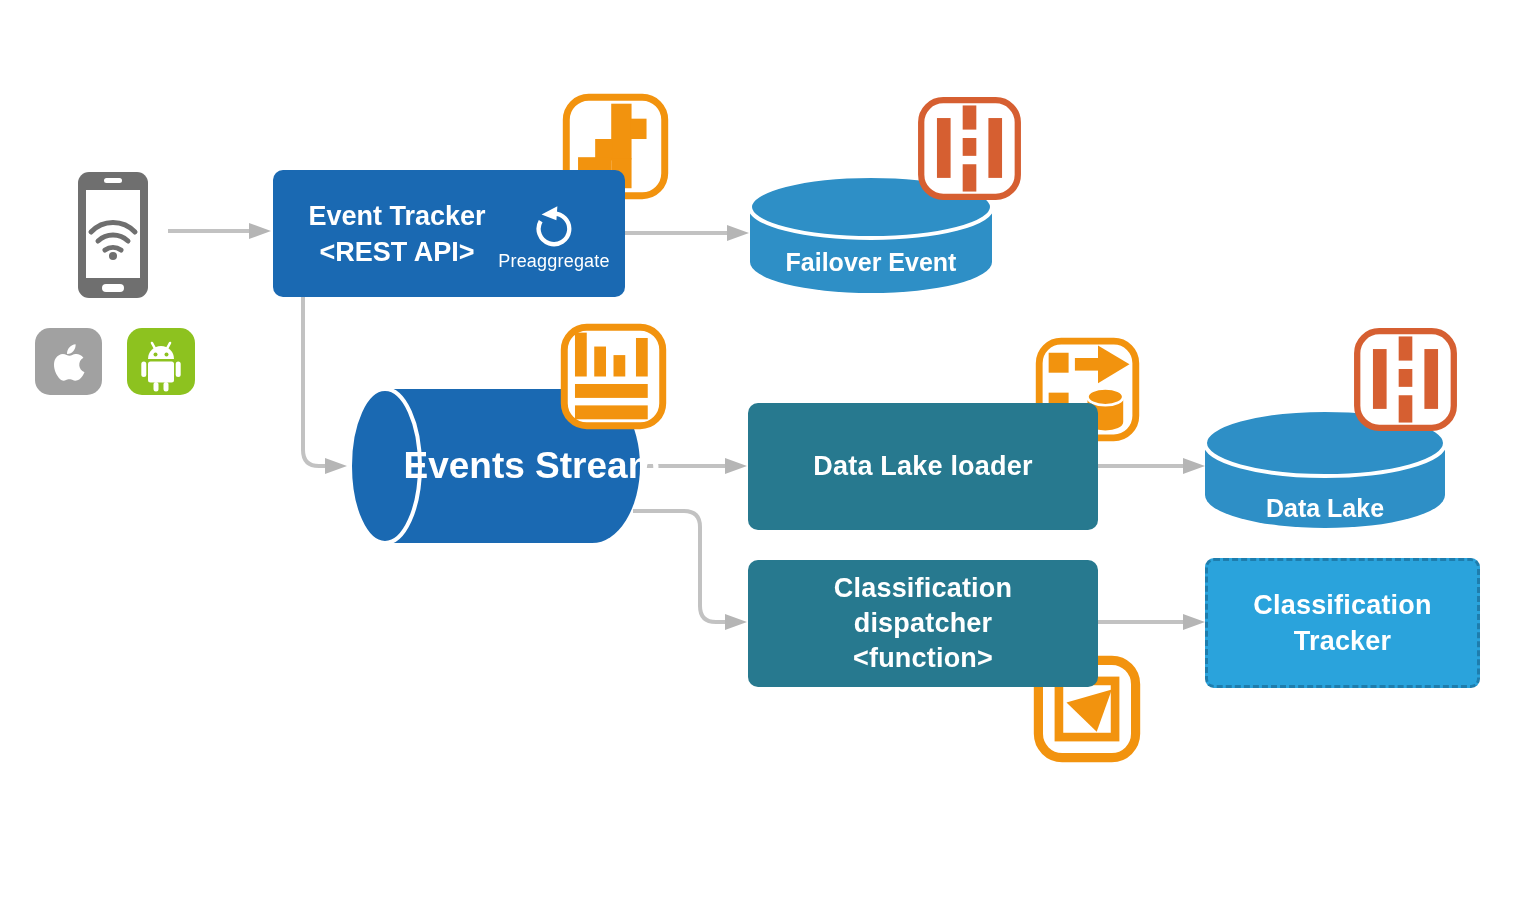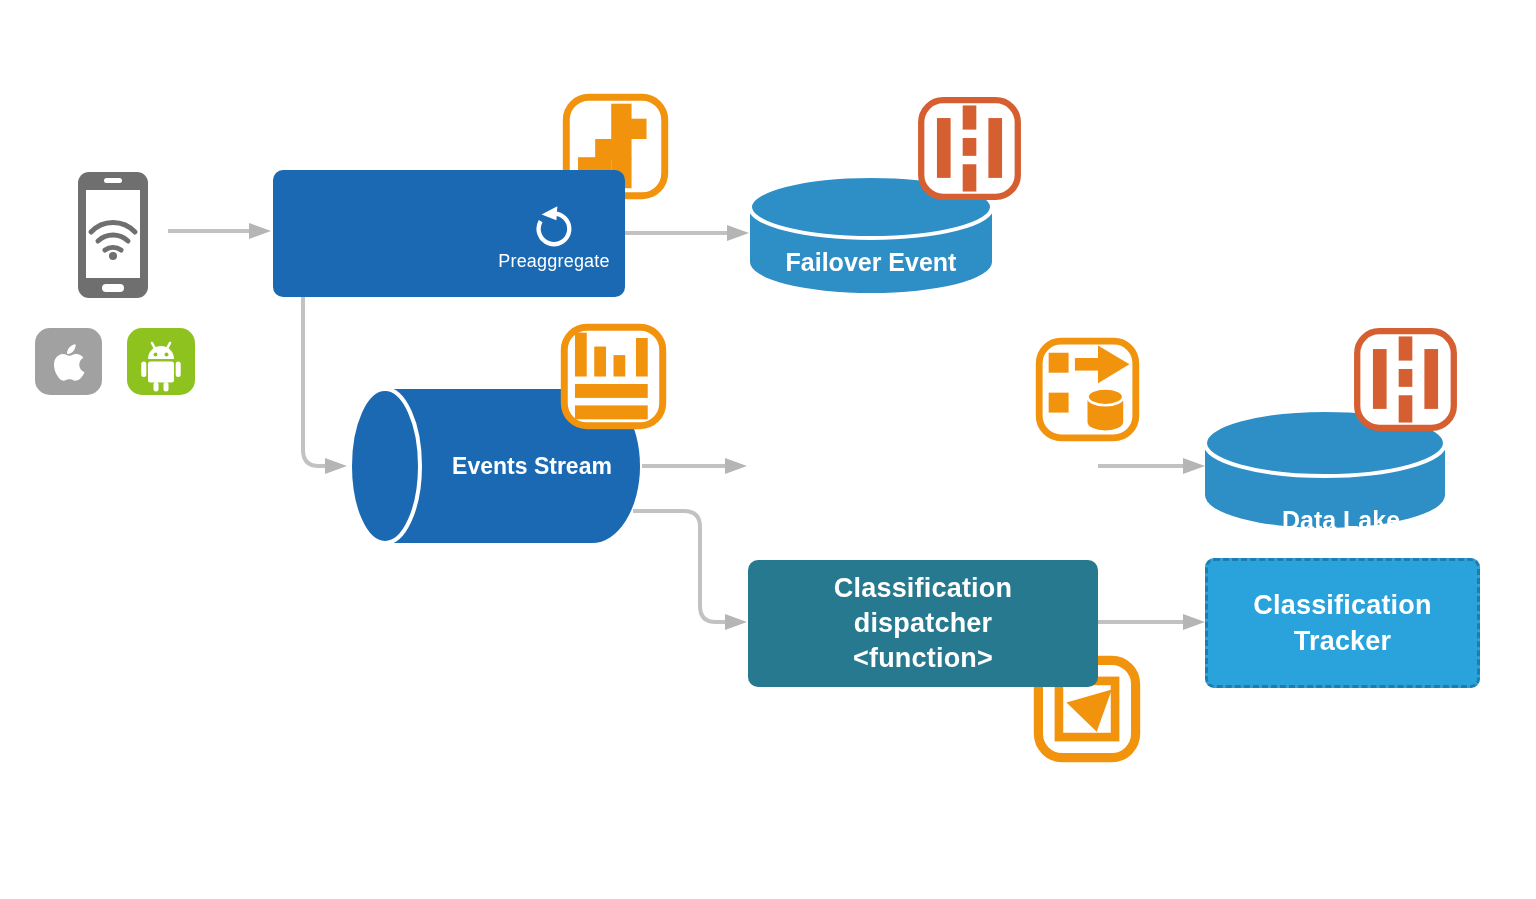--- a/index.html
+++ b/index.html
@@ -26,22 +26,22 @@
   .bold-label{font-weight:700;font-size:27px;letter-spacing:.2px;}
   #event-tracker{left:273px;top:170px;width:352px;height:127px;background:var(--primary_blue);padding:0 12px 0 26px;}
   .et-text{flex:1;text-align:center;line-height:36px;font-weight:700;font-size:27px;}
   .et-pre{width:118px;display:flex;flex-direction:column;align-items:center;justify-content:center;margin-top:6px;}
   .et-pre-label{font-size:18px;font-weight:400;margin-top:3px;letter-spacing:.2px;}
   #data-lake-loader{left:748px;top:403px;width:350px;height:127px;background:var(--teal);}
   #classification-dispatcher{left:748px;top:560px;width:350px;height:127px;background:var(--teal);flex-direction:column;line-height:35px;}
   #classification-pipeline{left:1205px;top:558px;width:275px;height:130px;background:var(--pipeline_blue);border:3px dashed var(--pipeline_border);border-radius:9px;flex-direction:column;line-height:36px;}
   .cyl-label{position:absolute;transform:translate(-50%,-50%);color:var(--text_white);font-weight:700;white-space:nowrap;}
   #failover-label{left:871px;top:262px;font-size:25px;}
-  #events-stream-label{left:532px;top:466px;font-size:23px;}
-  #data-lake-label{left:1325px;top:520px;font-size:25px;margin-left:16px;}
+  #events-stream-label{left:532px;top:466px;font-size:37px;}
+  #data-lake-label{left:1325px;top:508px;font-size:25px;}
 </style>
 </head>
 <body>
 
 <div class="stage">
 
   <svg class="canvas" width="1536" height="899" viewBox="0 0 1536 899">
 
     <g style="stroke:var(--arrow_gray);stroke-width:4;fill:none">
       <path d="M168,231 H250"></path>
@@ -175,30 +175,35 @@
     <svg x="1033" y="655" width="108" height="108" viewBox="0 0 100 100">
       <rect x="5" y="5" width="90" height="90" rx="22" style="fill:#fff;stroke:var(--icon_orange);stroke-width:8.5"></rect>
       <rect x="24" y="24" width="52" height="52" style="fill:none;stroke:var(--icon_orange);stroke-width:8"></rect>
       <polygon points="31,44 73,32 59,71" style="fill:var(--icon_orange)"></polygon>
     </svg>
 
   </svg>
 
   <div class="node rbox" id="event-tracker">
     <div class="et-text">
+      <div>Event Tracker</div>
+      <div>&lt;REST API&gt;</div>
     </div>
     <div class="et-pre">
       <svg width="46" height="46" viewBox="0 0 48 48">
         <path d="M10.1,20 A16,16 0 1 0 22.6,12.1" style="fill:none;stroke:#fff;stroke-width:4.5"></path>
         <polygon points="11,13 27.5,4.5 26.5,19" style="fill:#fff"></polygon>
       </svg>
       <div class="et-pre-label">Preaggregate</div>
     </div>
   </div>
 
+  <div class="node rbox bold-label" id="data-lake-loader">
+    <span>Data Lake loader</span>
+  </div>
 
   <div class="node rbox bold-label" id="classification-dispatcher">
     <span>Classification</span>
     <span>dispatcher</span>
     <span>&lt;function&gt;</span>
   </div>
 
   <div class="node bold-label" id="classification-pipeline">
     <span>Classification</span>
     <span>Tracker</span>

